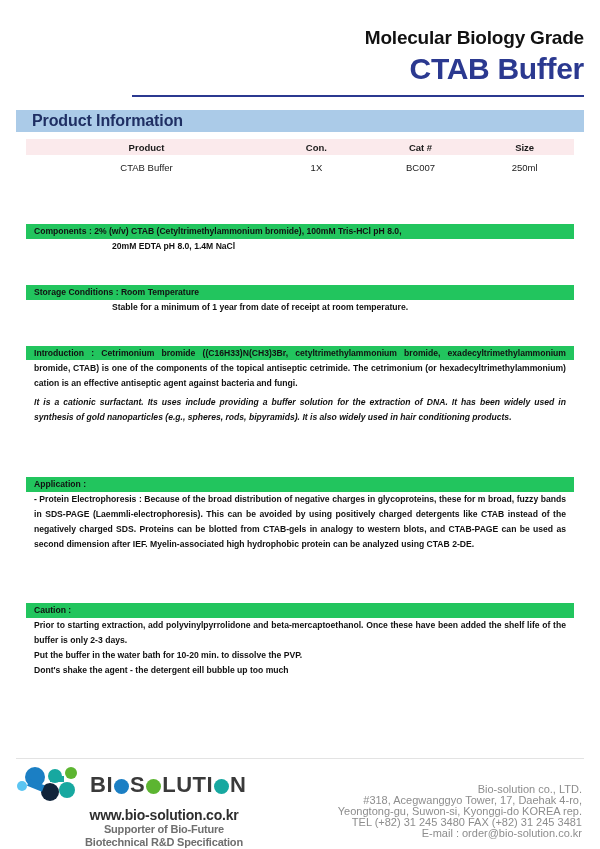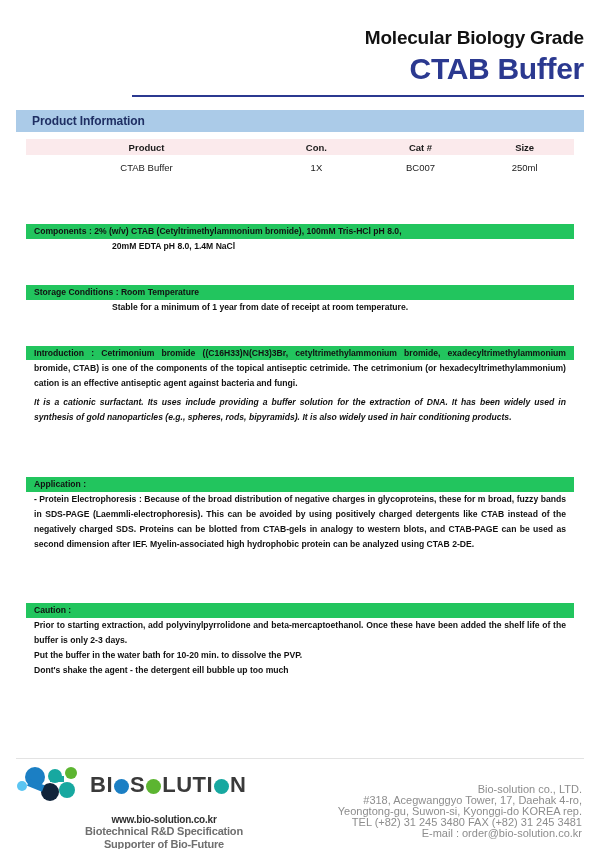--- a/index.html
+++ b/index.html
@@ -57,21 +57,21 @@
   .band-blue {
     position: absolute;
     left: 16px;
     right: 16px;
     height: 22px;
     background: #abcbe8;
     display: flex;
     align-items: center;
   }
   .band-blue span {
-    font-size: 12px;
+    font-size: 16px;
     font-weight: bold;
     color: #1f2f63;
     padding-left: 16px;
     letter-spacing: -0.1px;
   }
 
   
   .tbl {
     position: absolute;
     left: 26px;
@@ -167,24 +167,24 @@
     display: inline-block;
     width: 15px;
     height: 15px;
     border-radius: 50%;
     margin: 0 1px;
     position: relative;
     top: 1px;
   }
   .logo-url {
     text-align: center;
-    font-size: 10px;
+    font-size: 14px;
     font-weight: bold;
     color: #2f2f2f;
-    margin-top: 8px;
+    margin-top: 1px;
     letter-spacing: -0.2px;
   }
   .logo-tag {
     text-align: center;
     font-size: 11px;
     font-weight: bold;
     color: #6f6f6f;
     line-height: 13px;
     letter-spacing: -0.2px;
   }
@@ -285,22 +285,22 @@
             <span>I</span>
             <span class="dotO" style="background:#1b7fc4;"></span>
             <span>S</span>
             <span class="dotO" style="background:#5cb531;"></span>
             <span>LUTI</span>
             <span class="dotO" style="background:#17a8a0;"></span>
             <span>N</span>
         </div>
       </div>
       <div class="logo-url">www.bio-solution.co.kr</div>
+      <div class="logo-tag">Supporter of Bio-Future</div>
       <div class="logo-tag">Biotechnical R&amp;D Specification</div>
-      <div class="logo-tag">Supporter of Bio-Future</div>
     </div>
 
     <div class="addr">
       <div>Bio-solution co., LTD.</div>
       <div>#318, Acegwanggyo Tower, 17, Daehak 4-ro,</div>
       <div>Yeongtong-gu, Suwon-si, Kyonggi-do KOREA rep.</div>
       <div>TEL (+82) 31 245 3480  FAX (+82) 31 245 3481</div>
       <div>E-mail : order@bio-solution.co.kr</div>
     </div>
   </div>

